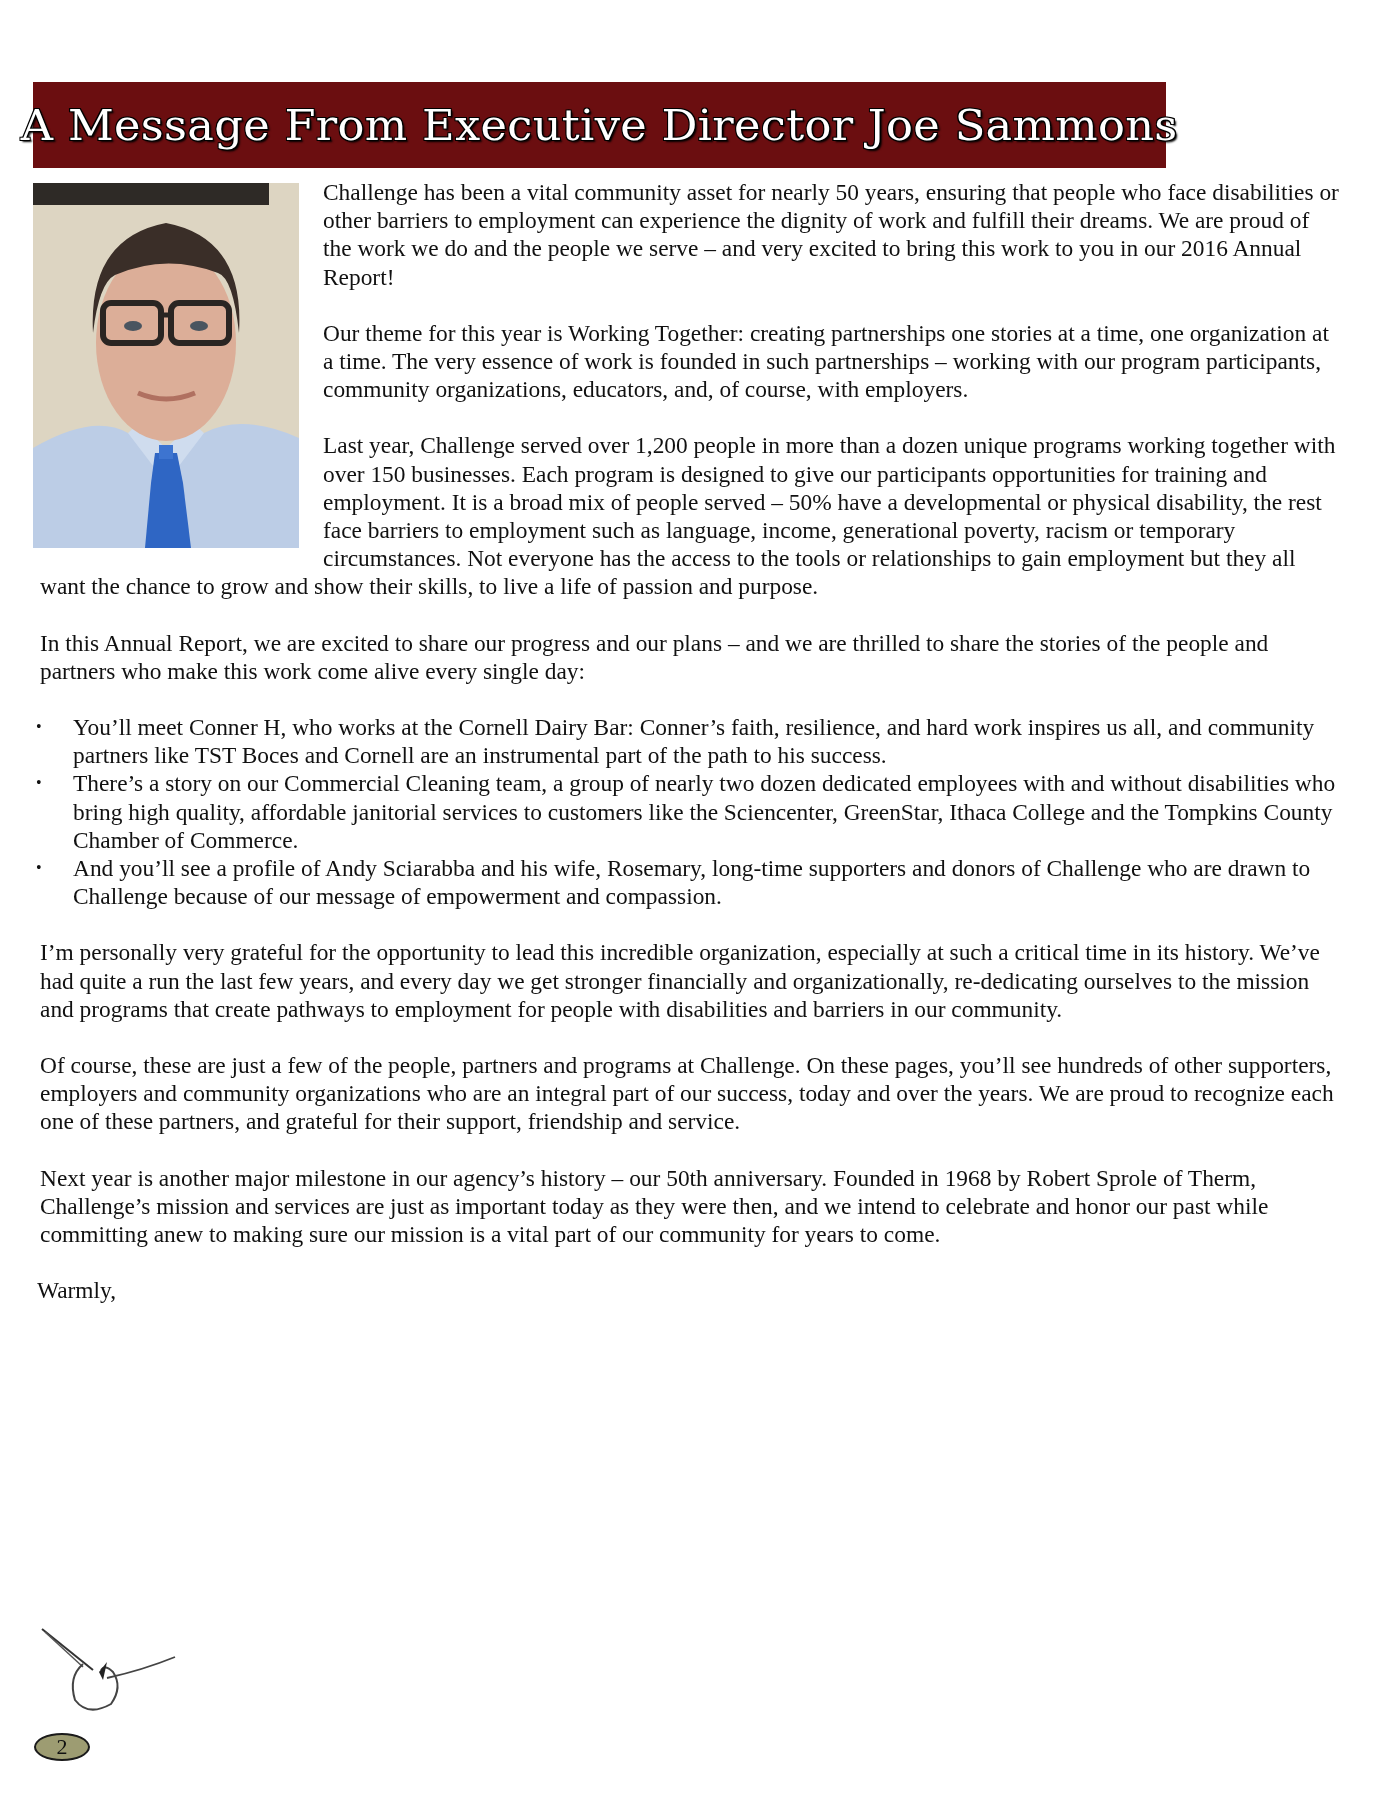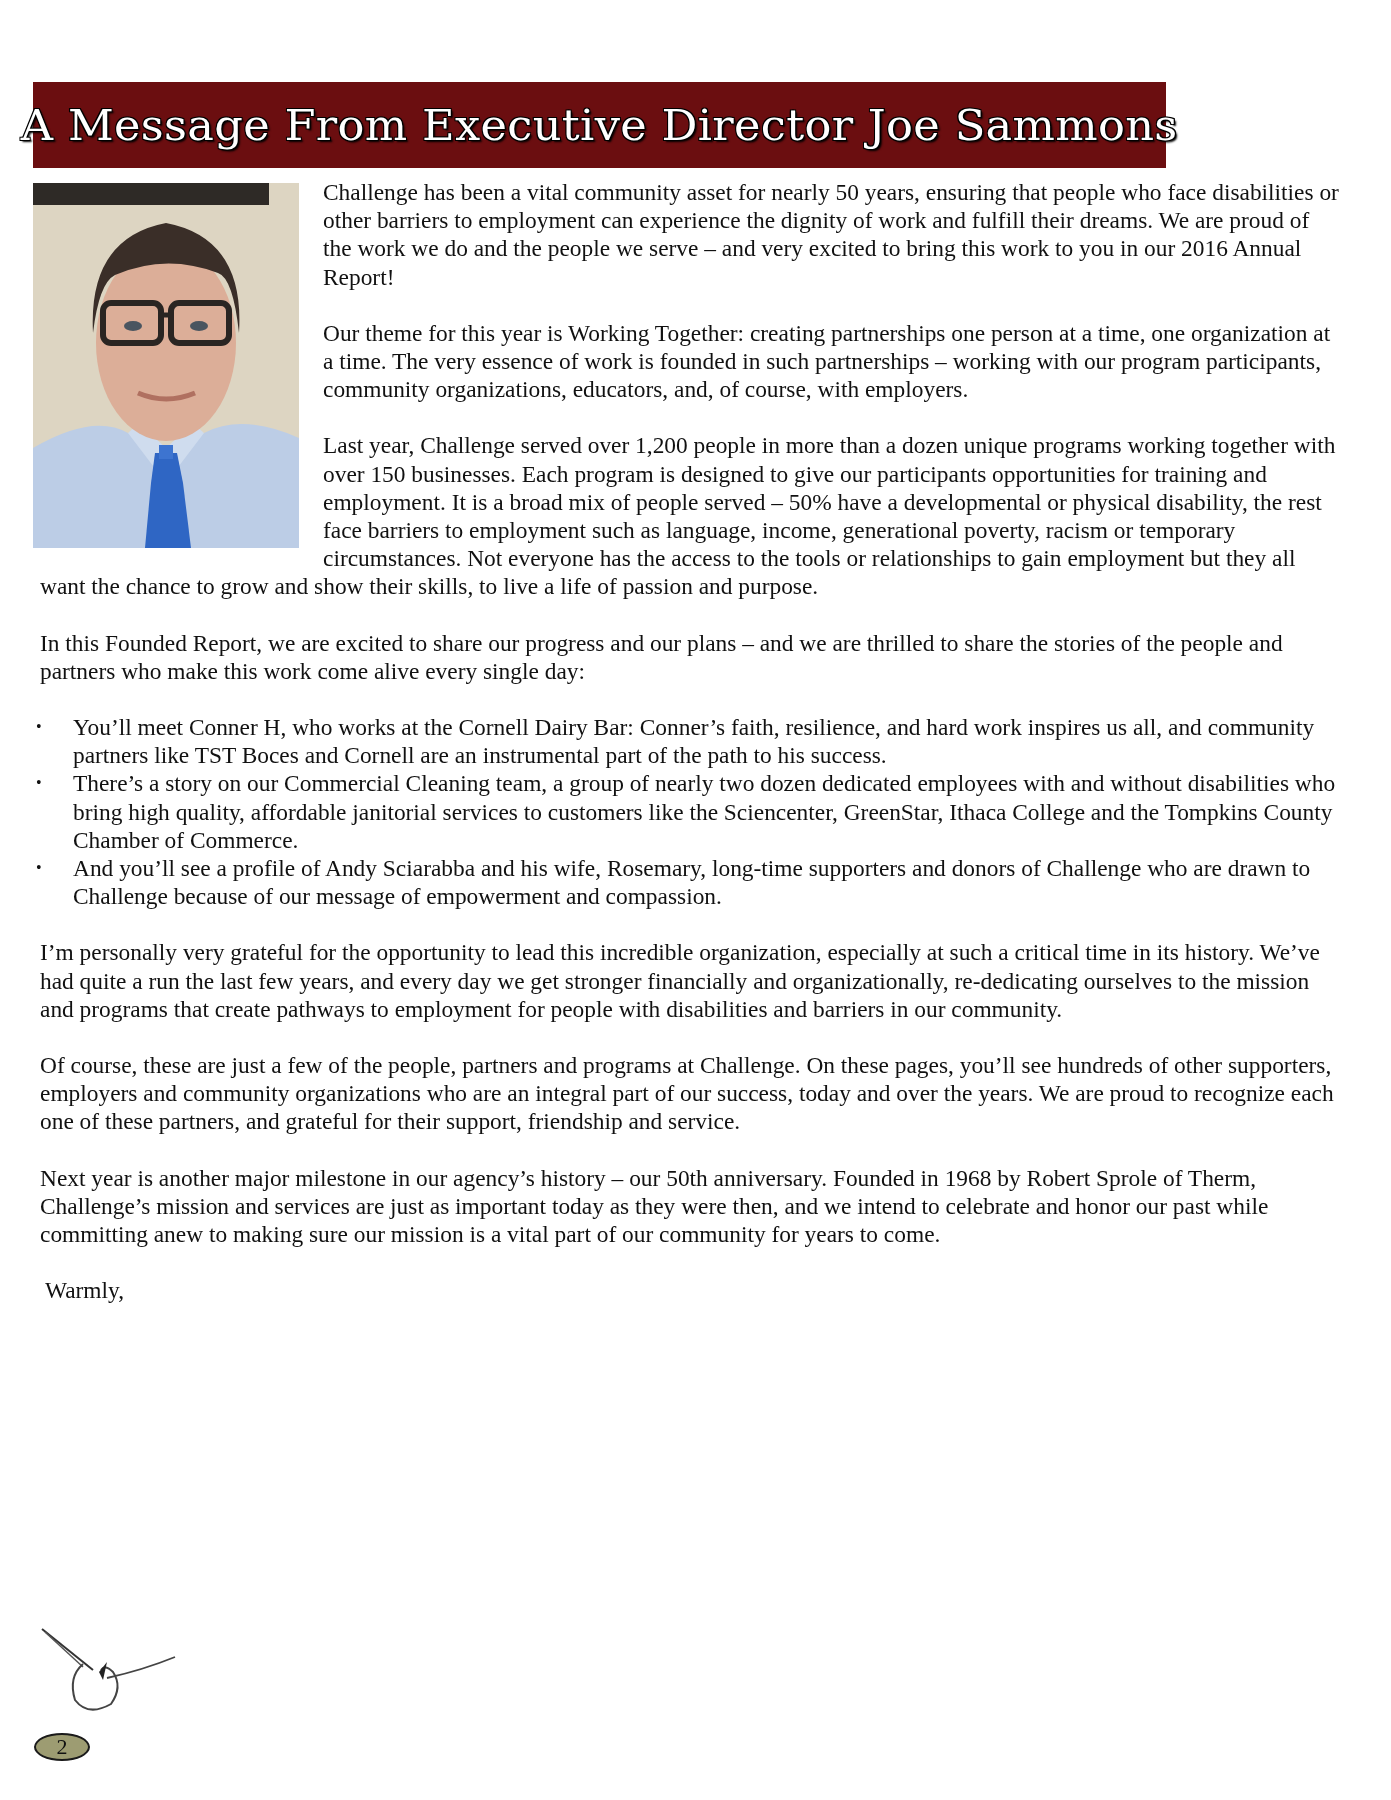--- a/index.html
+++ b/index.html
@@ -31,21 +31,21 @@
       position: relative; overflow: hidden;
       background: linear-gradient(180deg, #d8d0bc 0%, #e3dccb 50%, #cfd8e6 70%, #bccbe4 100%);
     }
     .photo svg { position: absolute; left: 0; top: 0; width: 100%; height: 100%; }
     p { margin: 0 0 28px 7px; }
     ul.bullets { list-style: none; margin: 0 0 28px 0; padding: 0; }
     ul.bullets li { position: relative; padding-left: 40px; }
     ul.bullets li .bullet-dot {
       position: absolute; left: 3px; top: 0; font-size: 16px;
     }
-    .signoff { margin: 12px; }
+    .signoff { margin: 4px; }
     .signature { position: absolute; left: 33px; top: 1622px; width: 160px; height: 100px; }
     .page-badge {
       position: absolute; left: 34px; top: 1733px; width: 56px; height: 28px;
       border-radius: 50%; background: #9d9c72; border: 2px solid #1a1a1a;
       display: flex; align-items: center; justify-content: center;
       font-family: "Liberation Serif", "DejaVu Serif", serif; font-size: 22px; color: #111;
       box-sizing: border-box;
     }
   </style>
 </head>
@@ -69,23 +69,23 @@
       <rect x="70" y="120" width="58" height="40" rx="8" fill="none" stroke="#2a2522" stroke-width="6"></rect>
       <rect x="138" y="120" width="58" height="40" rx="8" fill="none" stroke="#2a2522" stroke-width="6"></rect>
       <line x1="128" y1="132" x2="138" y2="132" stroke="#2a2522" stroke-width="5"></line>
       <ellipse cx="100" cy="143" rx="9" ry="5" fill="#4a5560"></ellipse>
       <ellipse cx="166" cy="143" rx="9" ry="5" fill="#4a5560"></ellipse>
       <path d="M105 210 Q133 222 162 210" fill="none" stroke="#b07060" stroke-width="5"></path>
     </svg>
   </div>
 
   <p>Challenge has been a vital community asset for nearly 50 years, ensuring that people who face disabilities or other barriers to employment can experience the dignity of work and fulfill their dreams. We are proud of the work we do and the people we serve – and very excited to bring this work to you in our 2016 Annual Report!</p>
-  <p>Our theme for this year is Working Together: creating partnerships one person at a time, one organization at a time. The very essence of work is founded in such partnerships – working with our program participants, community organizations, educators, and, of course, with employers.</p>
+  <p>Our theme for this year is Working Together: creating partnerships one stories at a time, one organization at a time. The very essence of work is founded in such partnerships – working with our program participants, community organizations, educators, and, of course, with employers.</p>
   <p>Last year, Challenge served over 1,200 people in more than a dozen unique programs working together with over 150 businesses. Each program is designed to give our participants opportunities for training and employment. It is a broad mix of people served – 50% have a developmental or physical disability, the rest face barriers to employment such as language, income, generational poverty, racism or temporary circumstances. Not everyone has the access to the tools or relationships to gain employment but they all want the chance to grow and show their skills, to live a life of passion and purpose.</p>
-  <p>In this Founded Report, we are excited to share our progress and our plans – and we are thrilled to share the stories of the people and partners who make this work come alive every single day:</p>
+  <p>In this Annual Report, we are excited to share our progress and our plans – and we are thrilled to share the stories of the people and partners who make this work come alive every single day:</p>
 
   <ul class="bullets">
     <li>
       <span class="bullet-dot">•</span>
       <span>You’ll meet Conner H, who works at the Cornell Dairy Bar: Conner’s faith, resilience, and hard work inspires us all, and community partners like TST Boces and Cornell are an instrumental part of the path to his success.</span>
     </li>
     <li>
       <span class="bullet-dot">•</span>
       <span>There’s a story on our Commercial Cleaning team, a group of nearly two dozen dedicated employees with and without disabilities who bring high quality, affordable janitorial services to customers like the Sciencenter, GreenStar, Ithaca College and the Tompkins County Chamber of Commerce.</span>
     </li>

